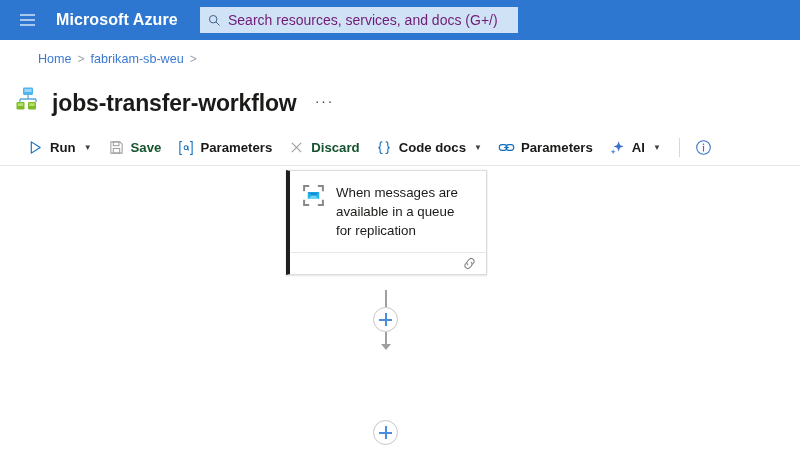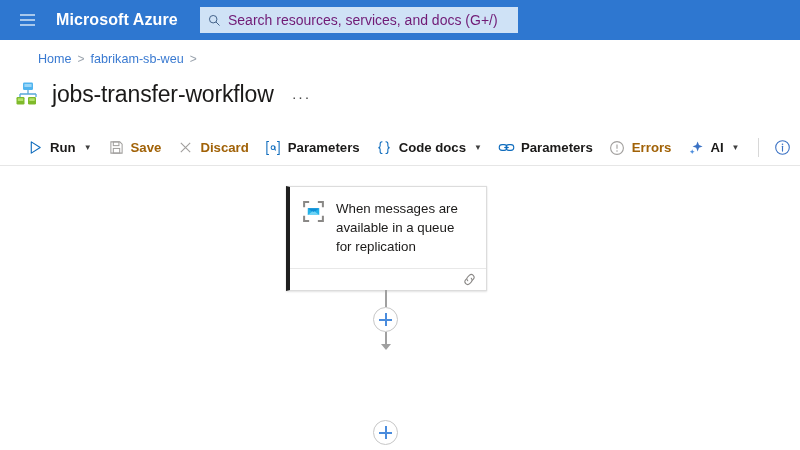--- a/index.html
+++ b/index.html
@@ -60,22 +60,22 @@
   .crumb-link { color: #3a7ad1; cursor: pointer; white-space: nowrap; }
   .crumb-sep { color: #9aa3ad; font-size: 12px; }
 
   
   .title-row {
     position: absolute; top: 80px; left: 14px;
     display: flex; align-items: center; gap: 10px;
   }
   .la-icon { width: 28px; height: 28px; position: relative; flex: none; }
   .title-text {
-    font-size: 23px; color: #1b1a19; font-weight: normal;
-    letter-spacing: -.15px; white-space: nowrap;
+    font-size: 23px; color: #1b1a19; font-weight: bold;
+    letter-spacing: -.15px; white-space: nowrap; margin-top: 10px;
   }
   .title-ellipsis {
     color: #4a4a4a; font-size: 15px; letter-spacing: 1.4px;
     cursor: pointer; margin-left: 8px; margin-top: 4px;
   }
 
   
   .toolbar {
     position: absolute; top: 131px; left: 0;
     width: 800px; height: 33px;
@@ -86,21 +86,21 @@
     position: absolute; top: 165px; left: 0;
     width: 800px; height: 1px; background: #e6e6e6;
   }
   .cmd {
     display: flex; align-items: center; gap: 6px;
     height: 30px; padding: 0 8px;
     font-size: 13.2px; color: #1b1a19; font-weight: bold;
     cursor: pointer; white-space: nowrap;
   }
   .cmd .glyph { display: flex; align-items: center; justify-content: center; width: 17px; height: 17px; }
-  .cmd.disabled { color: #a16207; cursor: default; }
+  .cmd.disabled { color: #14532d; cursor: default; }
   .cmd .chev { font-size: 8px; color: #3f3f3f; margin-left: 2px; }
   .tb-divider {
     width: 1px; height: 19px; background: #d8d8d8;
     margin: 0 10px;
   }
   .cmd-icon-only {
     display: flex; align-items: center; justify-content: center;
     width: 28px; height: 28px; cursor: pointer;
   }
 
@@ -219,40 +219,40 @@
     <span class="glyph">
       <svg width="15" height="15" viewBox="0 0 16 16">
         <path d="M2 2 H11.5 L14 4.5 V14 H2 Z" fill="none" stroke="#a19f9d" stroke-width="1.1"></path>
         <rect x="4.6" y="2" width="6" height="4" fill="none" stroke="#a19f9d" stroke-width="1.1"></rect>
         <rect x="4.6" y="9" width="6.8" height="5" fill="none" stroke="#a19f9d" stroke-width="1.1"></rect>
       </svg>
     </span>
     <span>Save</span>
   </div>
 
-  <div class="cmd disabled">
-    <span class="glyph">
-      <svg width="15" height="15" viewBox="0 0 16 16">
-        <path d="M3 3 L13 13 M13 3 L3 13" stroke="#a19f9d" stroke-width="1.2"></path>
-      </svg>
-    </span>
-    <span>Discard</span>
-  </div>
-
   <div class="cmd">
     <span class="glyph">
       <svg width="16" height="16" viewBox="0 0 17 17">
         <path d="M4.2 1.6 H2 V15.4 H4.2 M12.8 1.6 H15 V15.4 H12.8" fill="none" stroke="#0f6cbd" stroke-width="1.15"></path>
         <circle cx="8.5" cy="8.2" r="2" fill="none" stroke="#0f6cbd" stroke-width="1.1"></circle>
         <path d="M10.5 6.6 V9.6 q0 1.3 1.2 1.3" fill="none" stroke="#0f6cbd" stroke-width="1.1"></path>
       </svg>
     </span>
     <span>Parameters</span>
   </div>
 
+  <div class="cmd disabled">
+    <span class="glyph">
+      <svg width="15" height="15" viewBox="0 0 16 16">
+        <path d="M3 3 L13 13 M13 3 L3 13" stroke="#a19f9d" stroke-width="1.2"></path>
+      </svg>
+    </span>
+    <span>Discard</span>
+  </div>
+
   <div class="cmd">
     <span class="glyph">
       <svg width="16" height="16" viewBox="0 0 17 17">
         <path d="M6.4 1.8 q-2 0-2 2.2 v2 q0 1.9-1.8 2.1 q1.8.2 1.8 2.1 v2 q0 2.2 2 2.2" fill="none" stroke="#0f6cbd" stroke-width="1.15" stroke-linecap="round"></path>
         <path d="M10.6 1.8 q2 0 2 2.2 v2 q0 1.9 1.8 2.1 q-1.8.2-1.8 2.1 v2 q0 2.2-2 2.2" fill="none" stroke="#0f6cbd" stroke-width="1.15" stroke-linecap="round"></path>
       </svg>
     </span>
     <span>Code docs</span>
     <span class="chev">▼</span>
   </div>
@@ -261,30 +261,20 @@
     <span class="glyph">
       <svg width="17" height="17" viewBox="0 0 18 18">
         <rect x="1.3" y="6" width="8.2" height="6" rx="3" fill="none" stroke="#0f6cbd" stroke-width="1.15"></rect>
         <rect x="8.5" y="6" width="8.2" height="6" rx="3" fill="none" stroke="#0f6cbd" stroke-width="1.15"></rect>
         <line x1="6.6" y1="9" x2="11.4" y2="9" stroke="#0f6cbd" stroke-width="1.15"></line>
       </svg>
     </span>
     <span>Parameters</span>
   </div>
 
-  <div class="cmd disabled">
-    <span class="glyph">
-      <svg width="16" height="16" viewBox="0 0 16 16">
-        <circle cx="8" cy="8" r="6.4" fill="none" stroke="#a19f9d" stroke-width="1.1"></circle>
-        <path d="M8 4.4 V8.8" stroke="#a19f9d" stroke-width="1.1"></path>
-        <circle cx="8" cy="11" r=".75" fill="#a19f9d"></circle>
-      </svg>
-    </span>
-    <span>Errors</span>
-  </div>
 
   <div class="cmd">
     <span class="glyph">
       <svg width="16" height="16" viewBox="0 0 16 16">
         <path d="M9.6 1.4 L11 5 L14.6 6.4 L11 7.8 L9.6 11.4 L8.2 7.8 L4.6 6.4 L8.2 5 Z" fill="#3b72c4"></path>
         <path d="M4.2 9.3 L4.9 11 L6.6 11.7 L4.9 12.4 L4.2 14.1 L3.5 12.4 L1.8 11.7 L3.5 11 Z" fill="#4a8cdd"></path>
       </svg>
     </span>
     <span>AI</span>
     <span class="chev">▼</span>
@@ -297,21 +287,21 @@
       <circle cx="9" cy="9" r="7.2" fill="none" stroke="#3b72c4" stroke-width="1.15"></circle>
       <circle cx="9" cy="5.5" r=".85" fill="#3b72c4"></circle>
       <path d="M9 7.8 V12.8" stroke="#3b72c4" stroke-width="1.2" stroke-linecap="round"></path>
     </svg>
   </div>
 </div>
 <div class="toolbar-rule"></div>
 
 <div class="canvas">
 
-  <div class="node" style="left:286px; top:20px; width:201px;">
+  <div class="node" style="left:286px; top:4px; width:201px;">
     <div class="node-main">
       <span class="node-icon">
         <svg width="23" height="23" viewBox="0 0 24 24">
           <path d="M2.2 6.4 V2.2 H6.4 M17.6 2.2 H21.8 V6.4 M21.8 17.6 V21.8 H17.6 M6.4 21.8 H2.2 V17.6" fill="none" stroke="#8a8886" stroke-width="2.1" stroke-linecap="square"></path>
           <path d="M6 8.6 H18 V15.6 H6 Z" fill="#23b1e8"></path>
           <path d="M6 8.6 H18 L12 13.4 Z" fill="#0f8fd6"></path>
           <path d="M6 15.6 L11 11.8 L12 12.6 L13 11.8 L18 15.6 Z" fill="#6fd3f5"></path>
         </svg>
       </span>
       <span class="node-title">When messages are available in a queue for replication</span>

